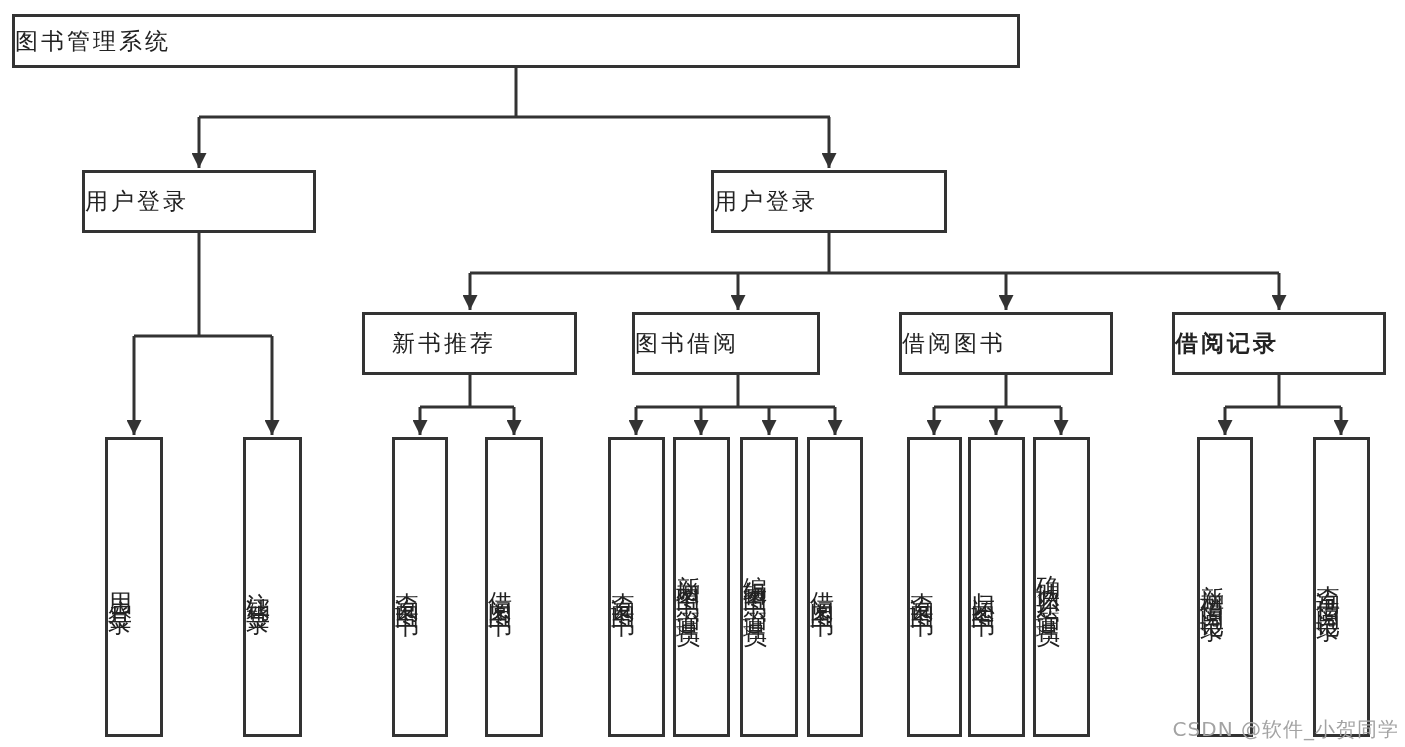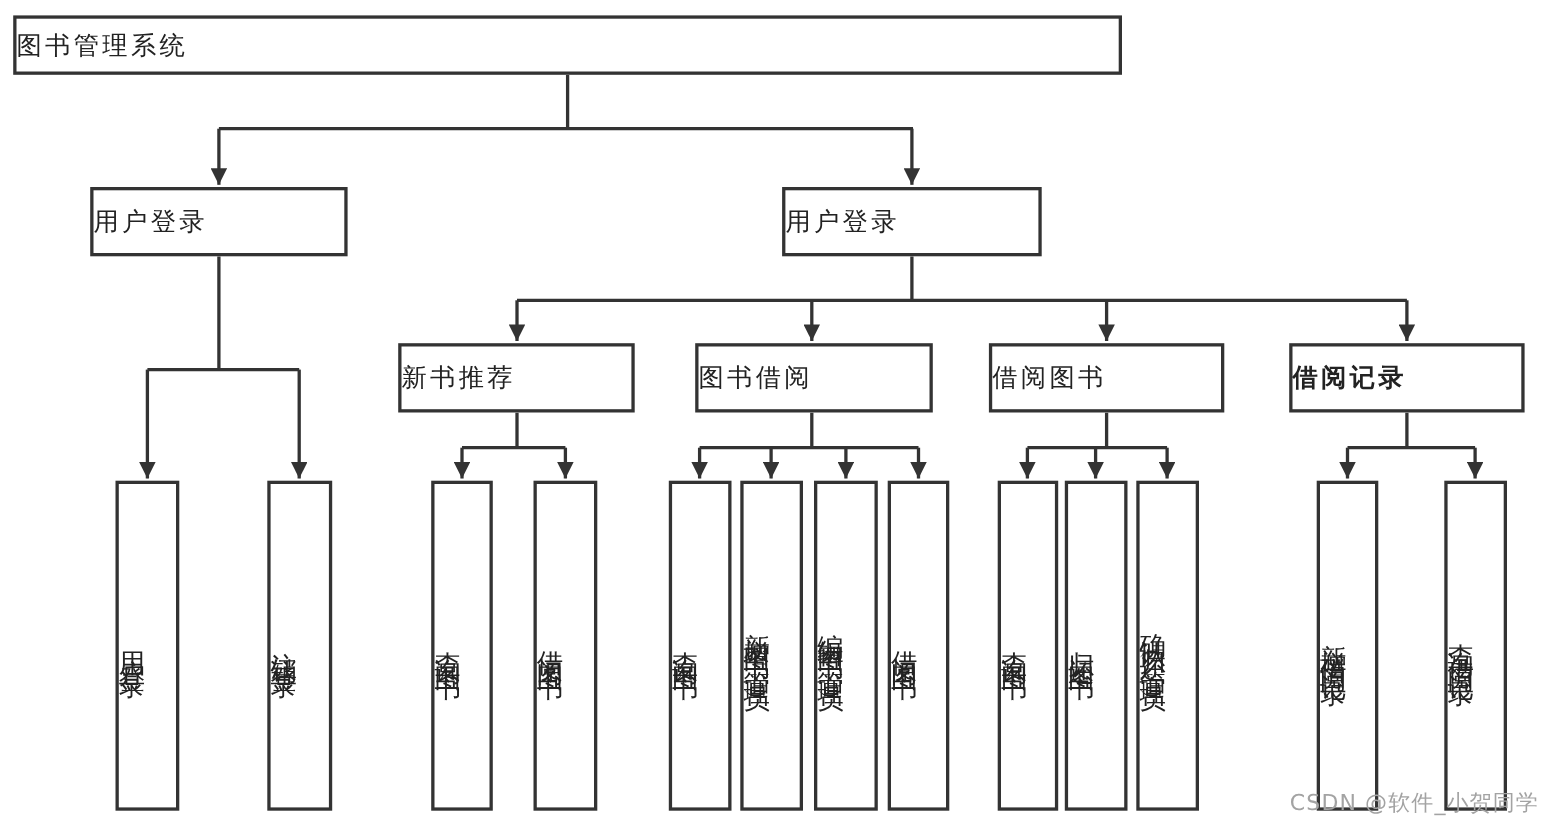--- a/index.html
+++ b/index.html
@@ -112,24 +112,24 @@
     <span>图书管理系统</span>
   </div>
 
   <div class="node h-node" style="left:82px;top:170px;width:234px;height:63px;">
     <span>用户登录</span>
   </div>
   <div class="node h-node" style="left:711px;top:170px;width:236px;height:63px;">
     <span>用户登录</span>
   </div>
 
-  <div class="node h-node" style="left:362px;top:312px;width:215px;height:63px;">
+  <div class="node h-node" style="left:362px;top:312px;width:215px;height:63px;padding-left:27px;">
     <span>新书推荐</span>
   </div>
-  <div class="node h-node" style="left:632px;top:312px;width:216px;height:63px;">
+  <div class="node h-node" style="left:632px;top:312px;width:188px;height:63px;">
     <span>图书借阅</span>
   </div>
   <div class="node h-node" style="left:899px;top:312px;width:214px;height:63px;">
     <span>借阅图书</span>
   </div>
   <div class="node h-node" style="left:1172px;top:312px;width:214px;height:63px;font-weight:bold;">
     <span>借阅记录</span>
   </div>
 
   <div class="node v-node" style="left:105px;top:437px;width:58px;height:300px;">

